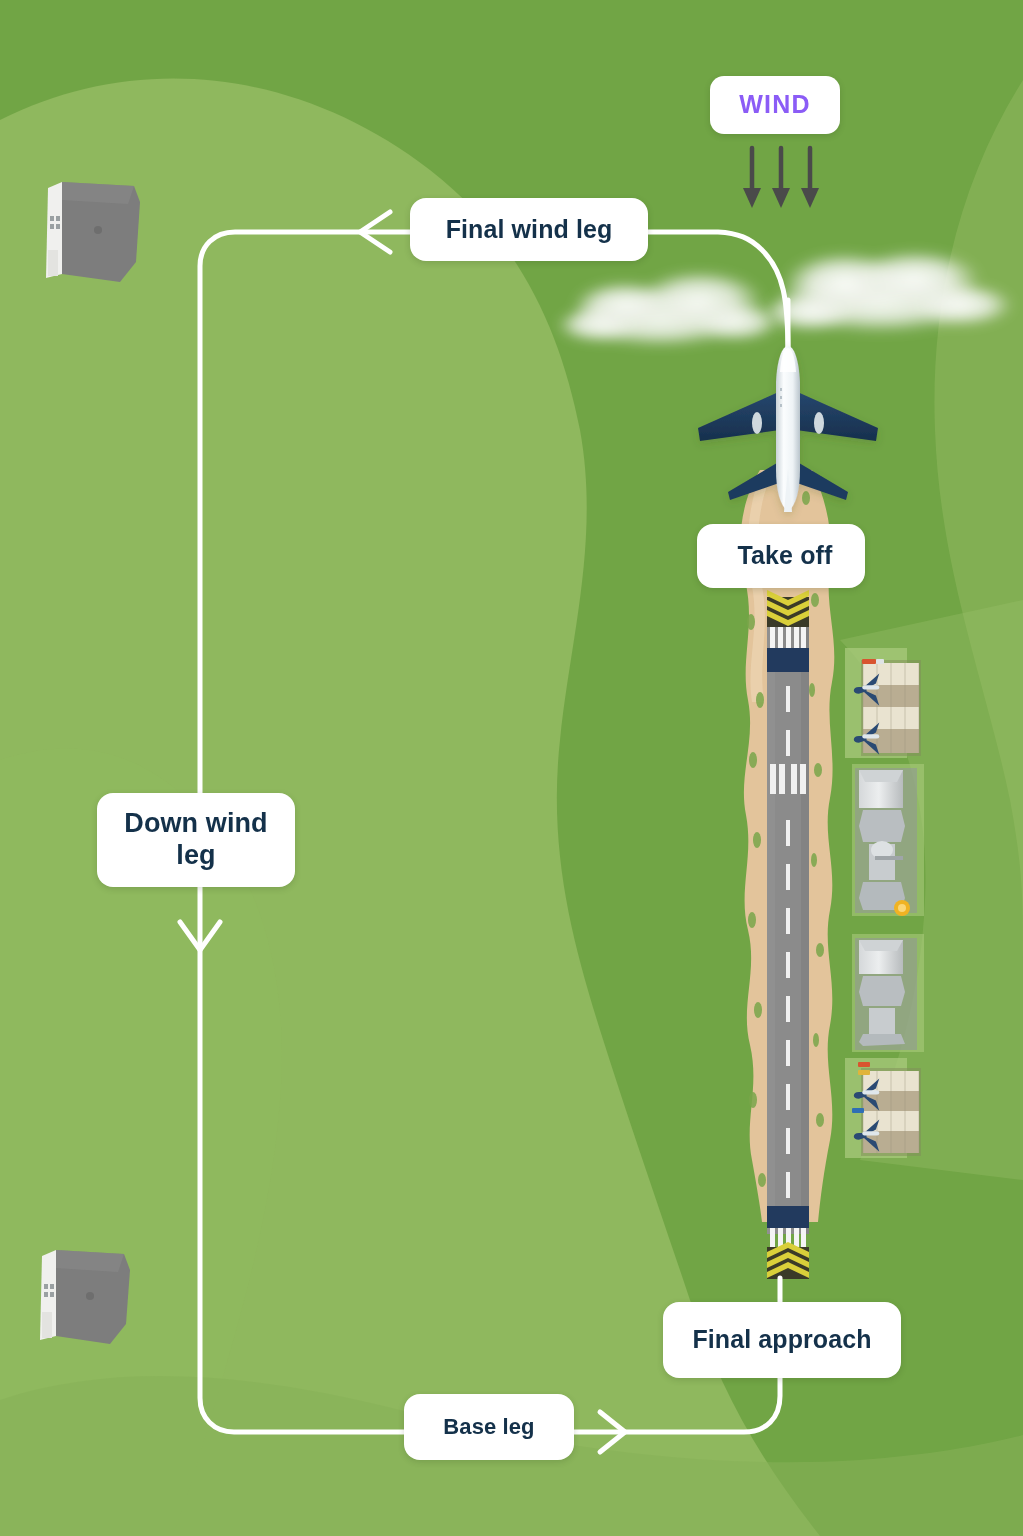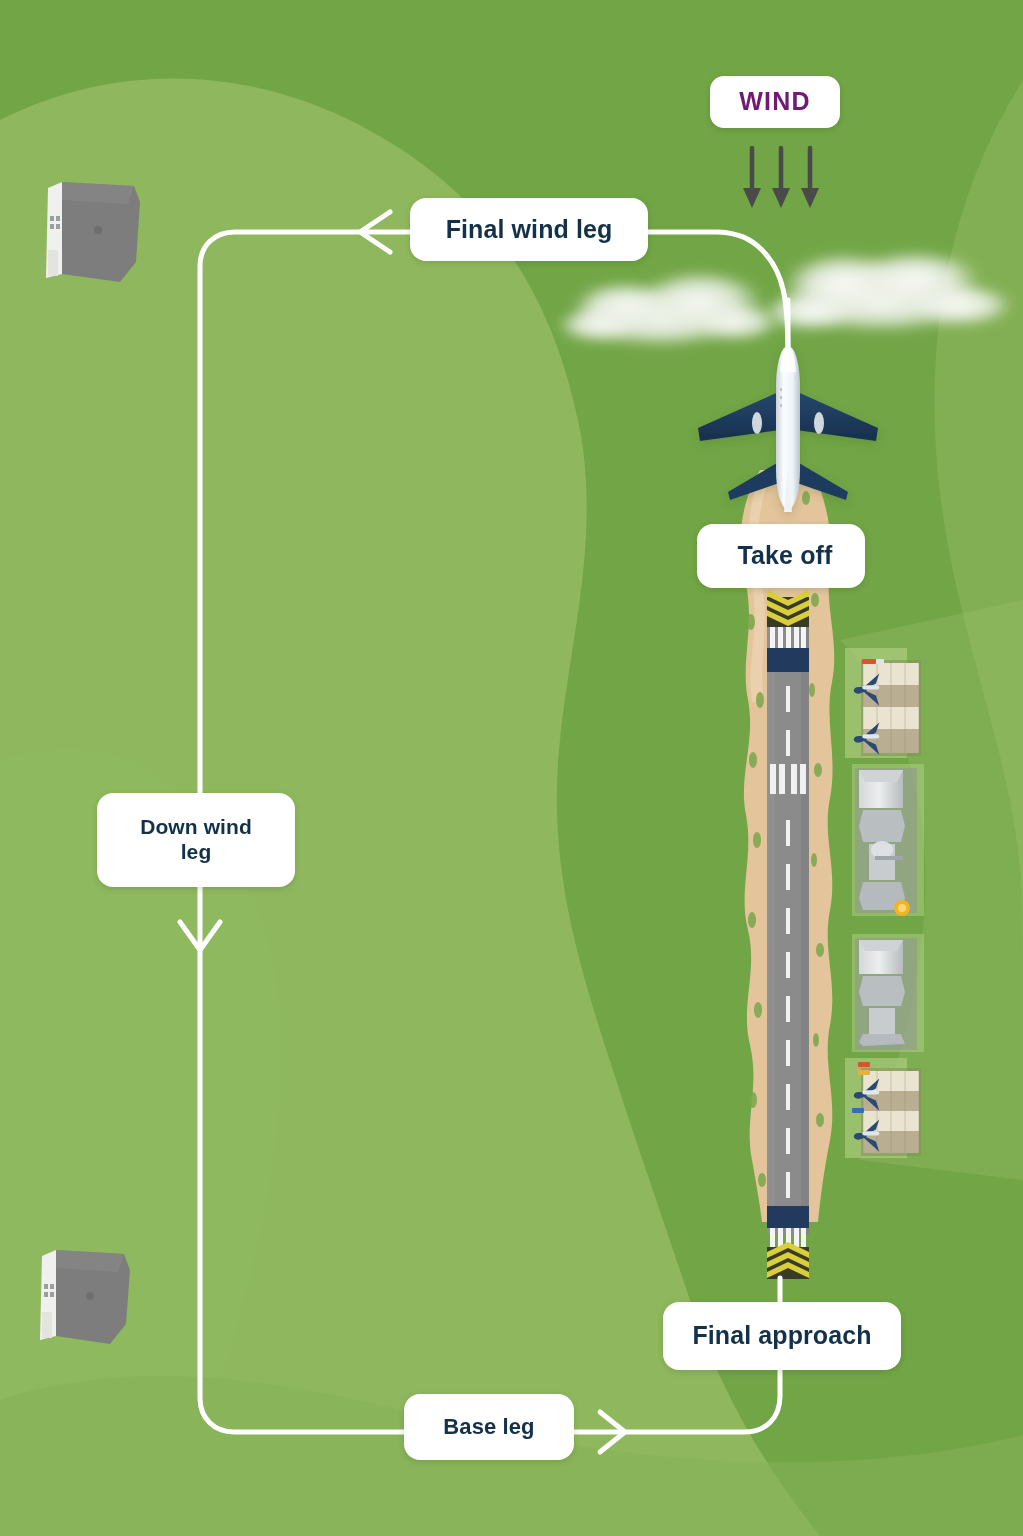--- a/index.html
+++ b/index.html
@@ -27,35 +27,35 @@
     display: flex;
     align-items: center;
     justify-content: center;
     line-height: 1.18;
     box-shadow: 0 2px 6px rgba(40,60,20,0.18);
     white-space: pre-line;
     z-index: 40;
     letter-spacing: .1px;
   }
   .pill.wind {
-    left: 710px; top: 76px; width: 130px; height: 52px;
-    font-size: 25px; color: #701a75; border-radius: 14px;
+    left: 710px; top: 76px; width: 130px; height: 58px;
+    font-size: 25px; color: #8b5cf6; border-radius: 14px;
     letter-spacing: 1.2px;
   }
   .pill.cross {
     left: 410px; top: 198px; width: 238px; height: 63px; font-size: 25px;
   }
   .pill.takeoff {
     left: 697px; top: 524px; width: 168px; height: 64px; font-size: 25px; padding-left: 8px;
   }
   .pill.downwind {
-    left: 97px; top: 793px; width: 198px; height: 94px; font-size: 21px;
+    left: 97px; top: 793px; width: 198px; height: 94px; font-size: 27px;
   }
   .pill.final {
-    left: 663px; top: 1302px; width: 238px; height: 68px; font-size: 25px;
+    left: 663px; top: 1302px; width: 238px; height: 76px; font-size: 25px;
   }
   .pill.base {
     left: 404px; top: 1394px; width: 170px; height: 66px; font-size: 22px;
   }
 </style>
 </head>
 <body>
 
 <div id="stage">
 

